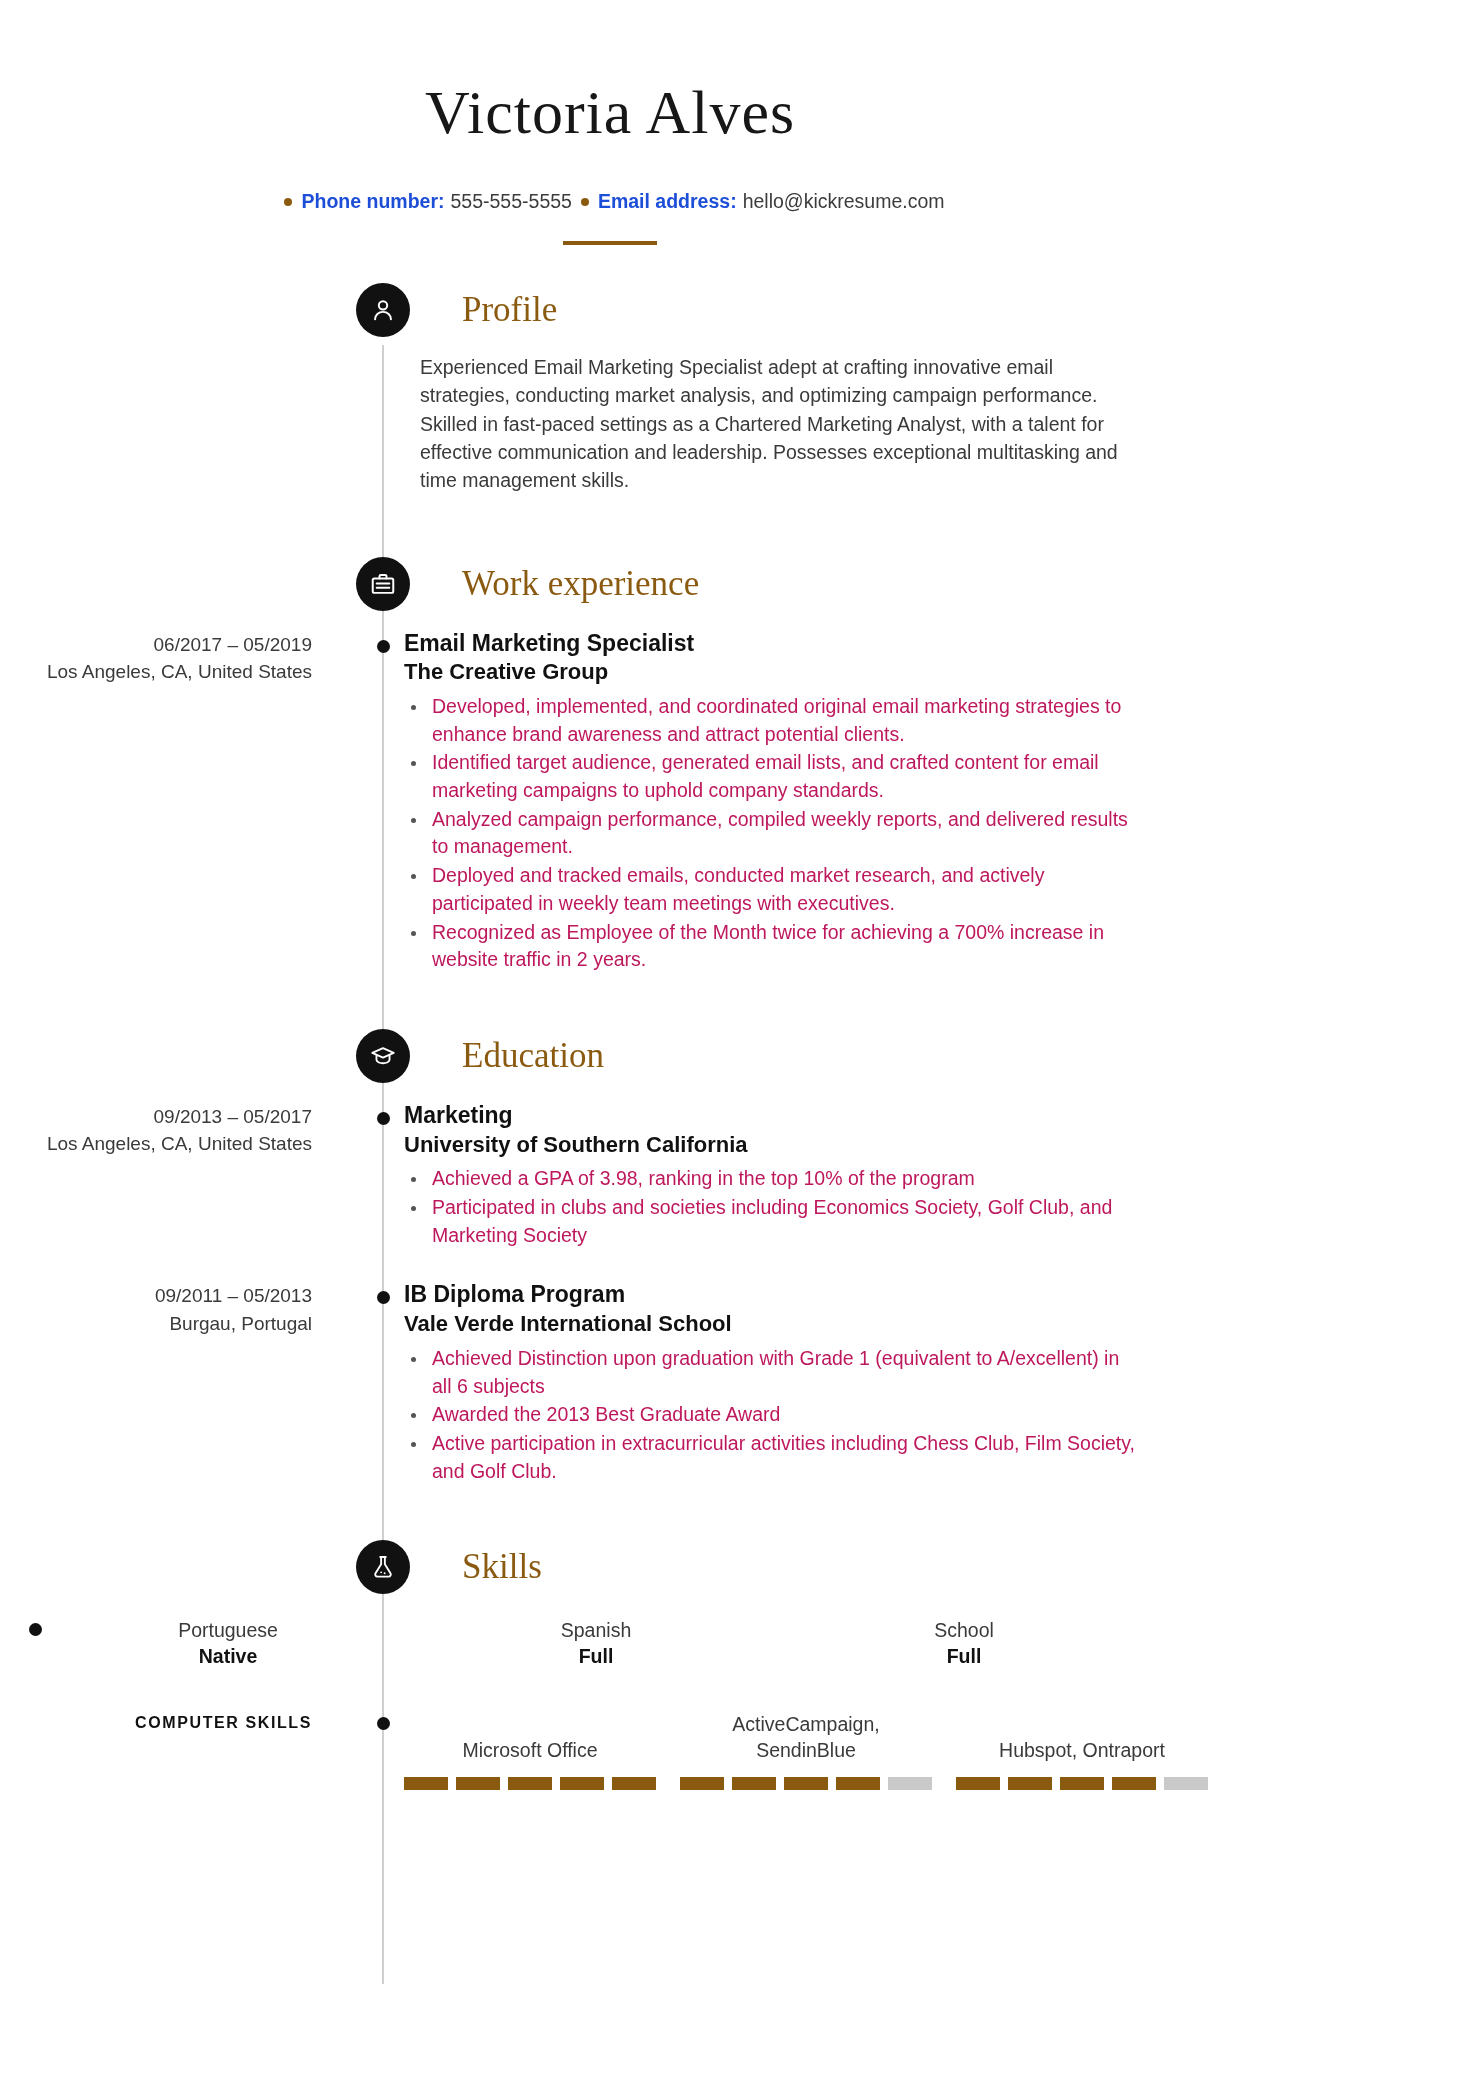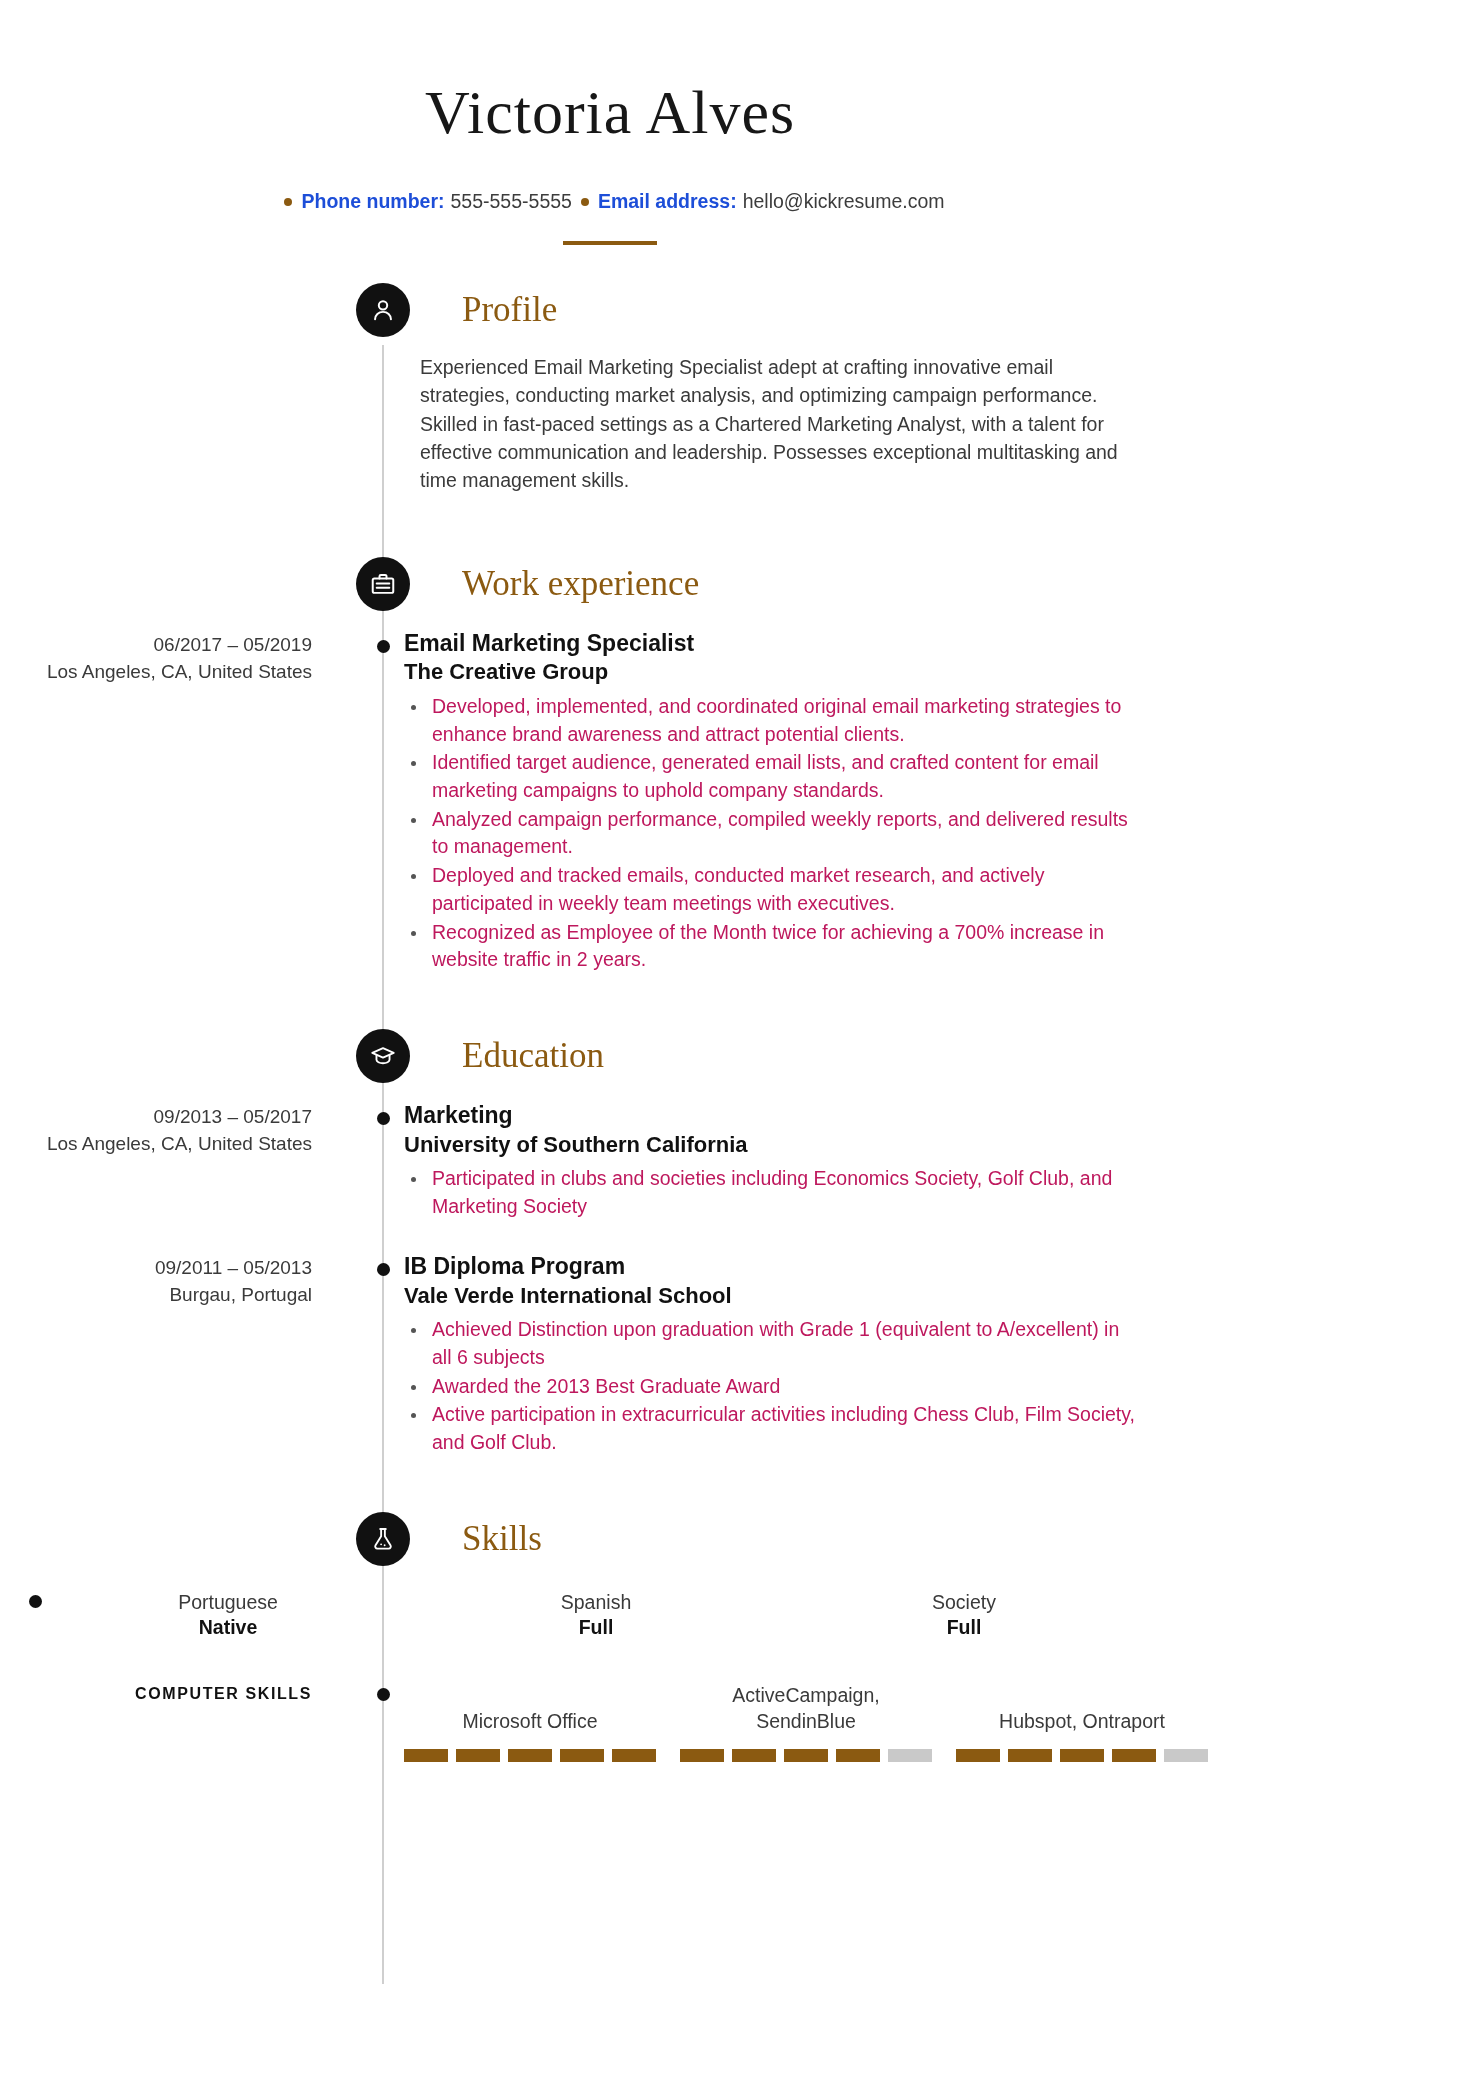--- a/index.html
+++ b/index.html
@@ -300,20 +300,21 @@
       <div class="entry">
         <div class="entry-left">
           <span>09/2013 – 05/2017</span>
           <span class="loc">Los Angeles, CA, United States</span>
         </div>
         <div class="entry-bullet"></div>
         <div class="entry-right">
           <div class="entry-title">Marketing</div>
           <div class="entry-org">University of Southern California</div>
           <ul class="entry-list">
+            <li>Achieved a GPA of 3.98, ranking in the top 10% of the program</li>
             <li>Participated in clubs and societies including Economics Society, Golf Club, and Marketing Society</li>
           </ul>
         </div>
       </div>
 
       <div class="sp-2"></div>
 
       <div class="entry">
         <div class="entry-left">
           <span>09/2011 – 05/2013</span>
@@ -354,21 +355,21 @@
         <div class="skill-cols">
           <div class="skill-col">
             <div class="skill-name">Portuguese</div>
             <div class="skill-level">Native</div>
           </div>
           <div class="skill-col">
             <div class="skill-name">Spanish</div>
             <div class="skill-level">Full</div>
           </div>
           <div class="skill-col">
-            <div class="skill-name">Society</div>
+            <div class="skill-name">School</div>
             <div class="skill-level">Full</div>
           </div>
         </div>
       </div>
 
       <div style="height:42px"></div>
 
       <div class="skill-row">
         <div class="skill-left">COMPUTER SKILLS</div>
         <div class="skill-bullet"></div>

